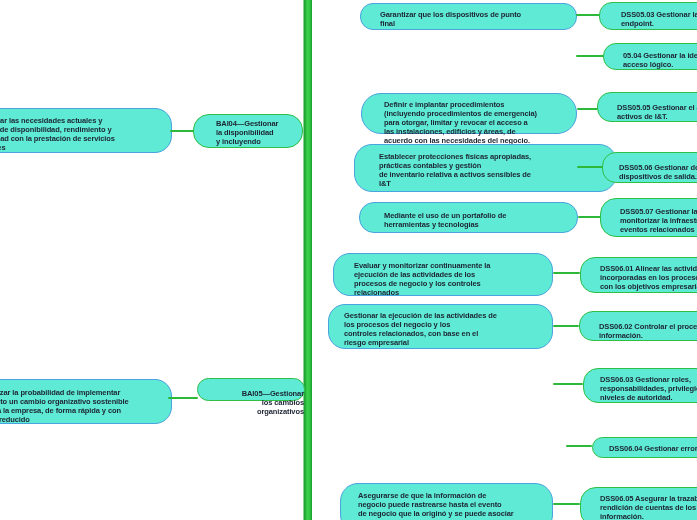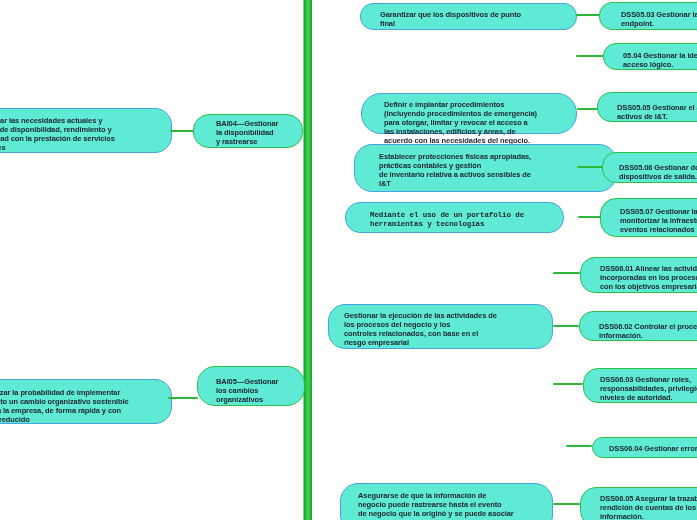--- a/index.html
+++ b/index.html
@@ -45,31 +45,31 @@
   <div class="node activity" style="left:-48px;top:108px;width:220px;height:45px;border-radius:17px;">
     <div class="txt" style="padding:7px 0 0 20px">Equilibrar las necesidades actuales y
 futuras de disponibilidad, rendimiento y
 capacidad con la prestación de servicios
 rentables</div>
   </div>
   <div class="connector" style="left:170px;top:130px;width:24px"></div>
   <div class="node process" style="left:193px;top:114px;width:110px;height:34px;border-radius:16px;">
     <div class="txt" style="padding:4px 0 0 22px">BAI04—Gestionar
 la disponibilidad
-y rastrearse</div>
+y incluyendo</div>
   </div>
 
   <div class="node activity" style="left:-44px;top:379px;width:216px;height:45px;border-radius:17px;">
     <div class="txt" style="padding:8px 0 0 18px">Maximizar la probabilidad de implementar
 con éxito un cambio organizativo sostenible
 en toda la empresa, de forma rápida y con
 riesgo reducido</div>
   </div>
   <div class="connector" style="left:168px;top:397px;width:30px"></div>
-  <div class="node process" style="left:197px;top:366px;width:108px;height:40px;border-radius:18px;">
+  <div class="node process" style="left:197px;top:378px;width:108px;height:23px;border-radius:18px;text-align:right;">
     <div class="txt" style="padding:10px 0 0 18px">BAI05—Gestionar
 los cambios
 organizativos</div>
   </div>
 
   <div class="node activity" style="left:360px;top:3px;width:217px;height:27px;border-radius:13px;">
     <div class="txt" style="padding:6px 0 0 19px">Garantizar que los dispositivos de punto
 final</div>
   </div>
   <div class="connector" style="left:576px;top:14px;width:24px"></div>
@@ -102,31 +102,37 @@
 prácticas contables y gestión
 de inventario relativa a activos sensibles de
 I&amp;T</div>
   </div>
   <div class="connector" style="left:577px;top:166px;width:26px"></div>
   <div class="node process" style="left:602px;top:152px;width:205px;height:31px;border-radius:14px;">
     <div class="txt" style="padding:10px 0 0 16px">DSS05.06 Gestionar documentos sensibles y
 dispositivos de salida.</div>
   </div>
 
-  <div class="node activity" style="left:345px;top:202px;width:219px;height:31px;border-radius:15px;font-family:Liberation Mono, monospace;">
+  <div class="node activity" style="left:359px;top:202px;width:219px;height:31px;border-radius:15px;">
     <div class="txt" style="padding:8px 0 0 24px">Mediante el uso de un portafolio de
 herramientas y tecnologías</div>
   </div>
   <div class="connector" style="left:578px;top:216px;width:23px"></div>
   <div class="node process" style="left:600px;top:198px;width:205px;height:39px;border-radius:16px;">
     <div class="txt" style="padding:8px 0 0 19px">DSS05.07 Gestionar la vulnerabilidad y
 monitorizar la infraestructura para
 eventos relacionados con la seguridad.</div>
   </div>
 
+  <div class="node activity" style="left:333px;top:253px;width:220px;height:43px;border-radius:17px;">
+    <div class="txt" style="padding:7px 0 0 20px">Evaluar y monitorizar continuamente la
+ejecución de las actividades de los
+procesos de negocio y los controles
+relacionados</div>
+  </div>
   <div class="connector" style="left:553px;top:272px;width:27px"></div>
   <div class="node process" style="left:580px;top:257px;width:205px;height:36px;border-radius:15px;">
     <div class="txt" style="padding:6px 0 0 19px">DSS06.01 Alinear las actividades de control
 incorporadas en los procesos de negocio
 con los objetivos empresariales.</div>
   </div>
 
   <div class="node activity" style="left:328px;top:304px;width:225px;height:45px;border-radius:17px;">
     <div class="txt" style="padding:6px 0 8px 15px">Gestionar la ejecución de las actividades de
 los procesos del negocio y los

